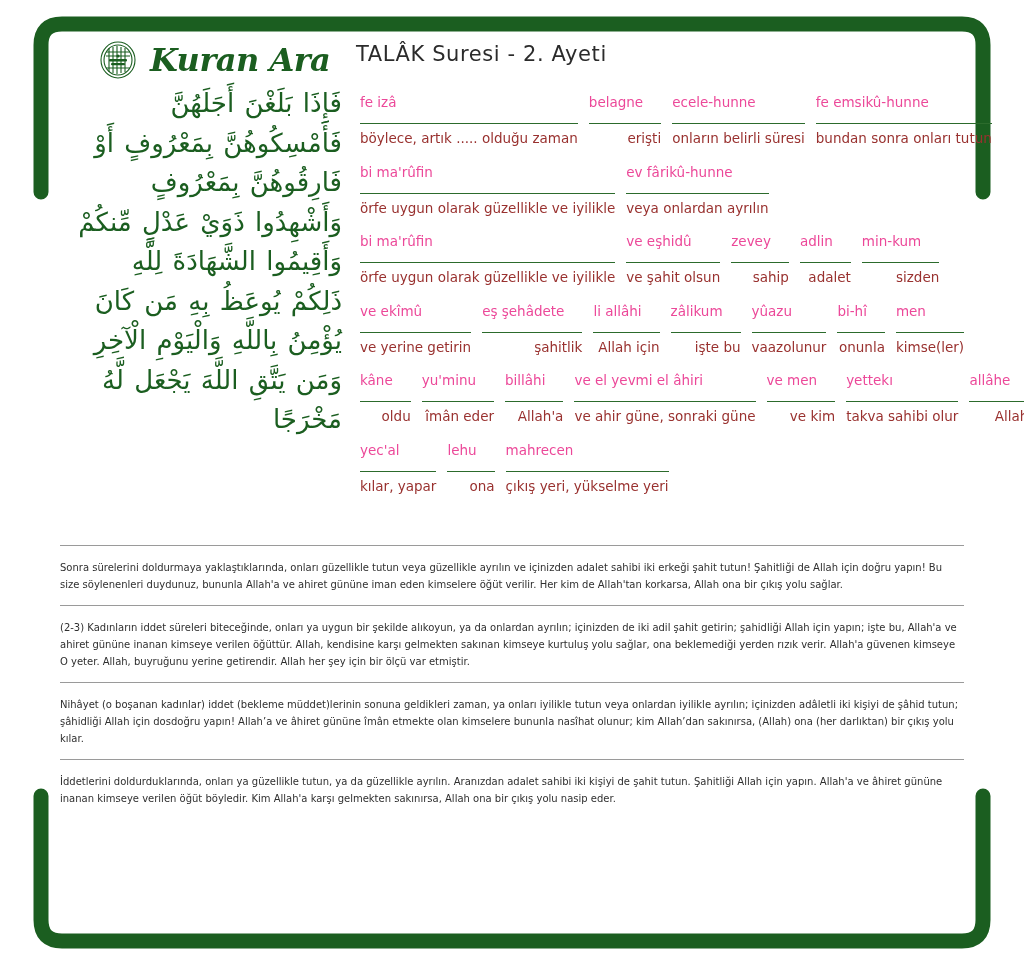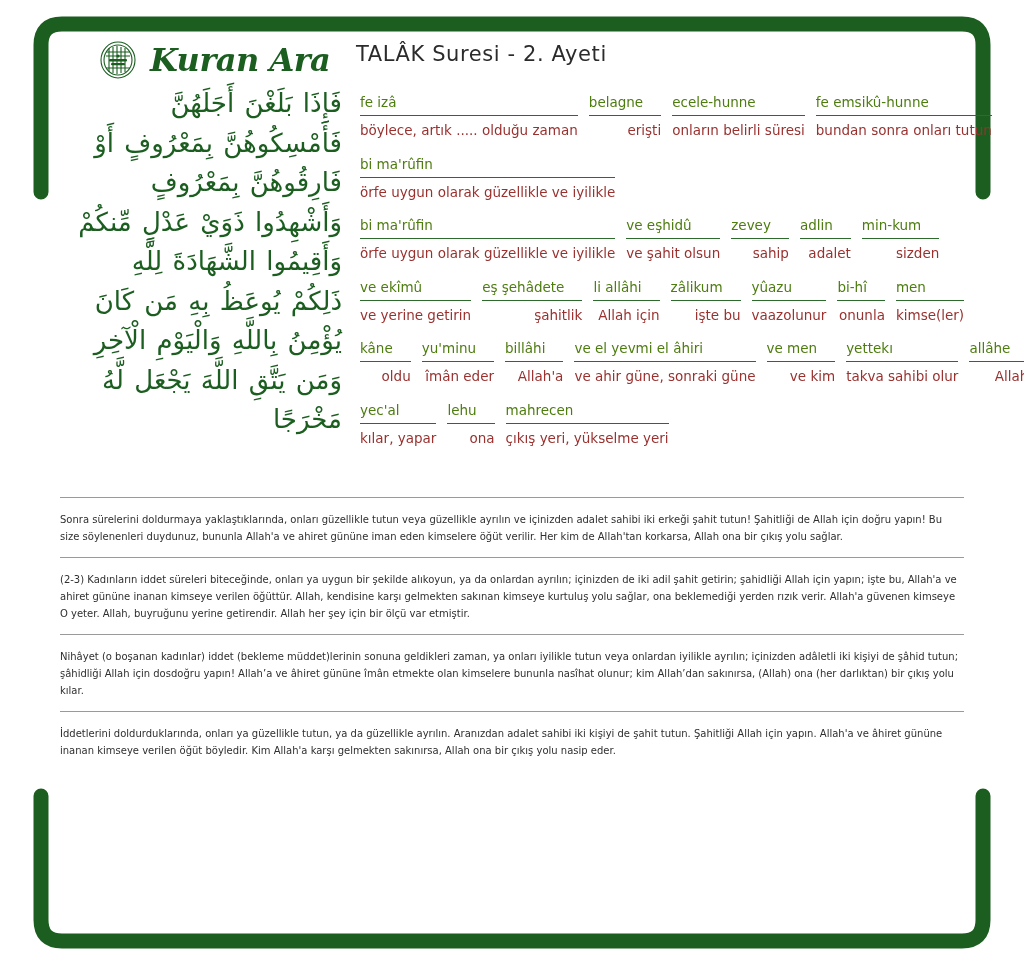--- a/index.html
+++ b/index.html
@@ -109,26 +109,26 @@
   }
 
   .wcell {
     display: flex;
     flex-direction: column;
     margin-right: 11px;
   }
   .wcell:last-child { margin-right: 0; }
 
   .translit {
-    color: #4d7c0f;
+    color: #ec4899;
     font-size: 13.5px;
     line-height: 1.5;
     white-space: nowrap;
     border-bottom: 1px solid #2c6b2c;
-    padding-bottom: 3px;
+    padding-bottom: 11px;
     padding-right: 18px;
   }
 
   .meaning {
     color: #99312f;
     font-size: 13.5px;
     line-height: 1.5;
     white-space: nowrap;
     padding-top: 4px;
     text-align: right;
@@ -221,20 +221,24 @@
             <div class="wcell">
               <div class="translit">fe emsikû-hunne</div>
               <div class="meaning">bundan sonra onları tutun</div>
             </div>
           </div>
           <div class="wrow">
             <div class="wcell">
               <div class="translit">bi ma'rûfin</div>
               <div class="meaning">örfe uygun olarak güzellikle ve iyilikle</div>
             </div>
+            <div class="wcell">
+              <div class="translit">ev fârikû-hunne</div>
+              <div class="meaning">veya onlardan ayrılın</div>
+            </div>
           </div>
           <div class="wrow">
             <div class="wcell">
               <div class="translit">bi ma'rûfin</div>
               <div class="meaning">örfe uygun olarak güzellikle ve iyilikle</div>
             </div>
             <div class="wcell">
               <div class="translit">ve eşhidû</div>
               <div class="meaning">ve şahit olsun</div>
             </div>

